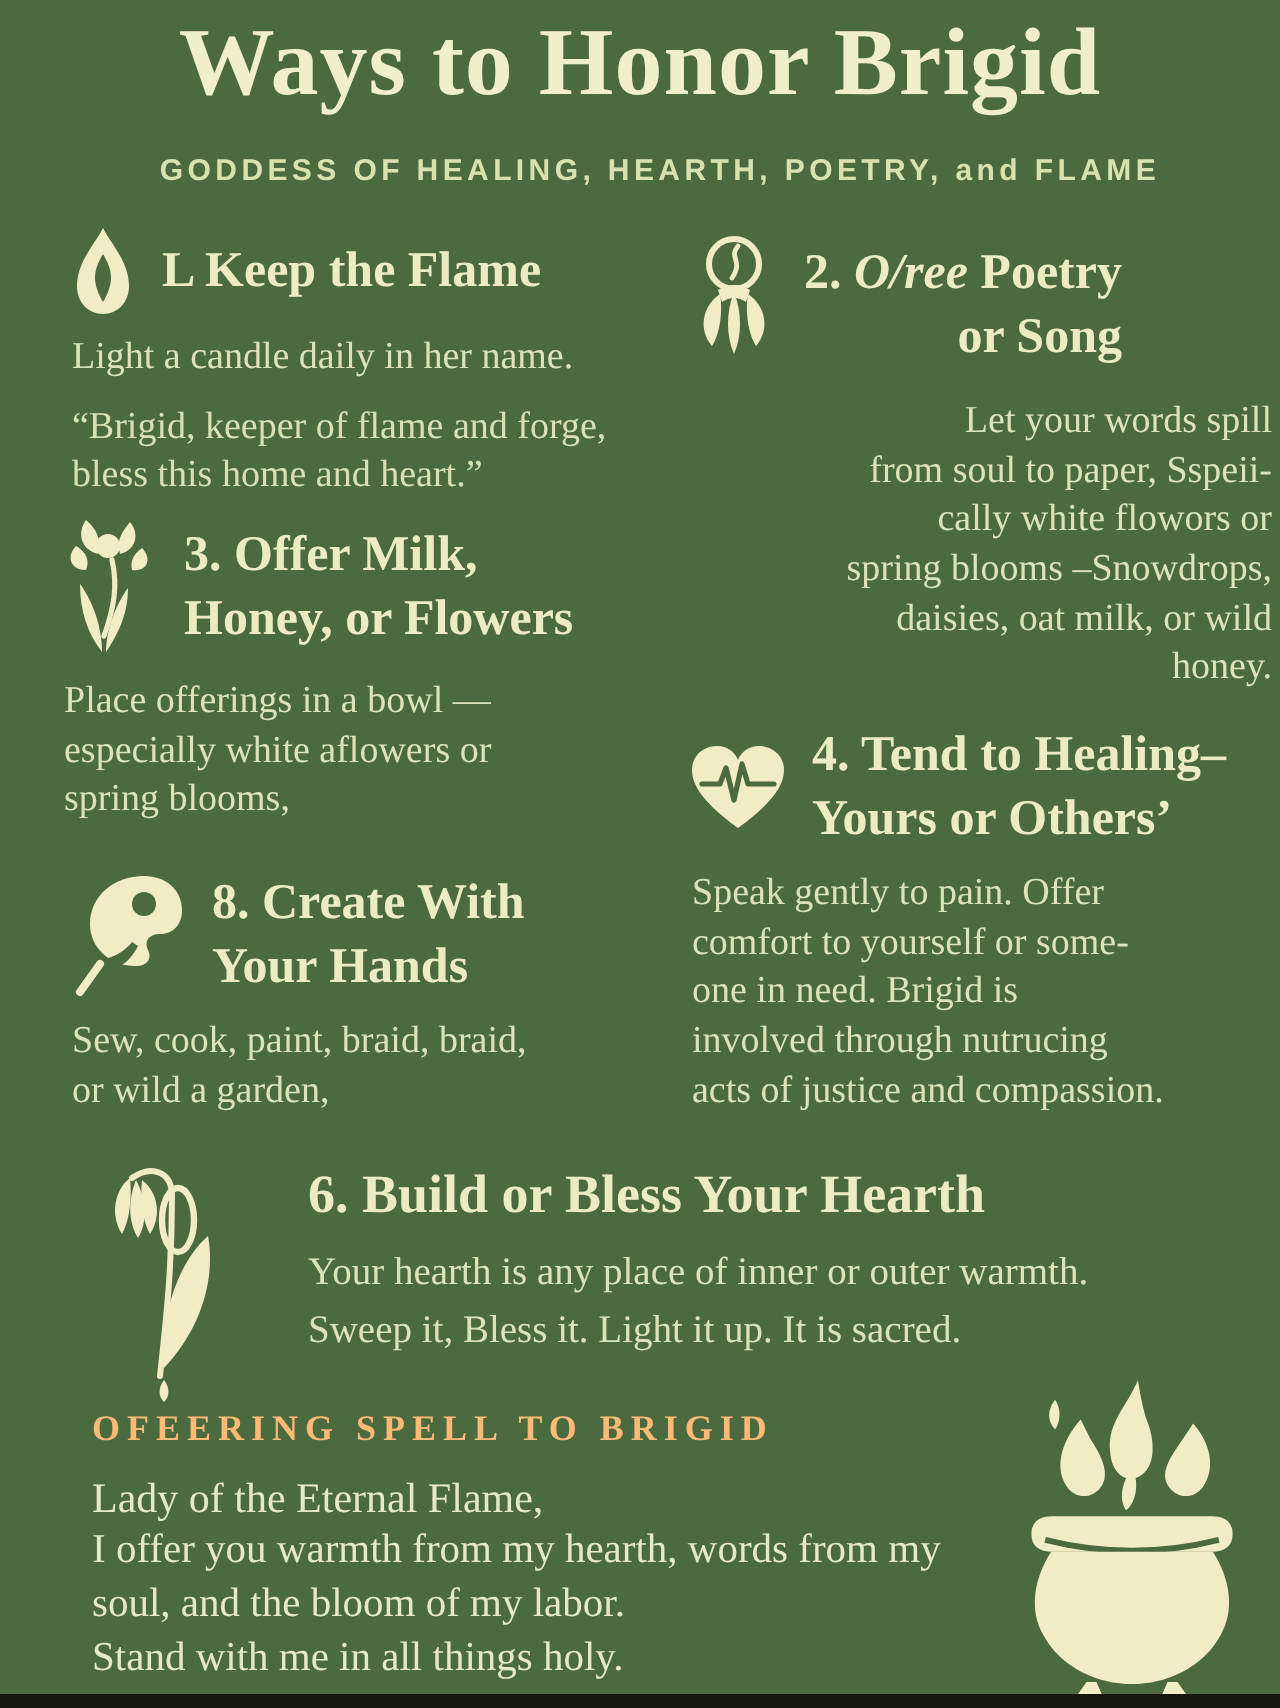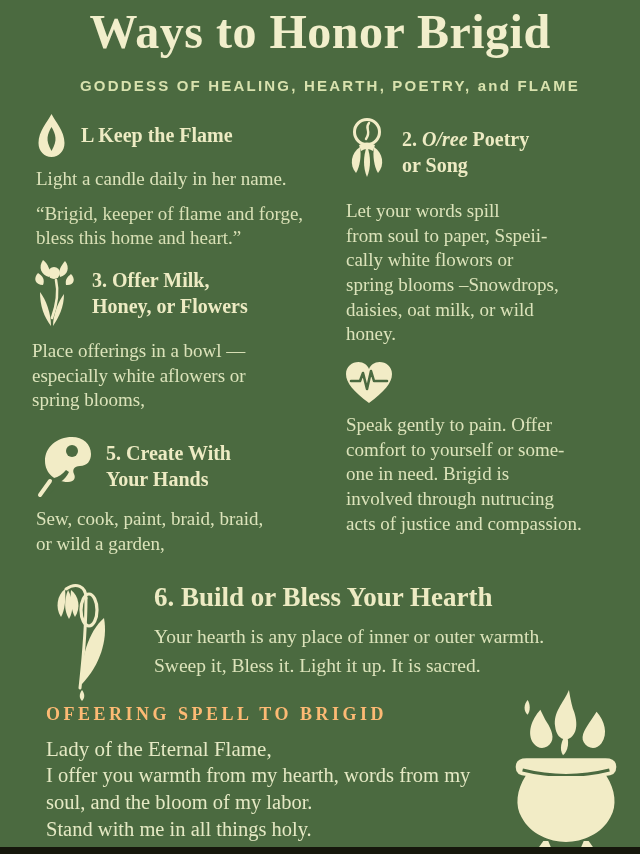--- a/index.html
+++ b/index.html
@@ -23,38 +23,38 @@
     top:77px; left:0; width:640px;
     text-align:center;
     font-family:"Liberation Sans","DejaVu Sans",sans-serif;
     font-weight:700; font-size:15px; letter-spacing:2.2px;
     color:#d9e2ae;
     padding-left:20px;
   }
 
   .item-head { display:flex; align-items:center; gap:14px; }
   .item-head h2 {
-    font-size:20px; font-weight:600; line-height:1.28;
+    font-size:25px; font-weight:600; line-height:1.28;
     color:#edebc3; white-space:pre-line;
   }
   .item-body {
     margin-top:9px;
     font-size:19px; line-height:1.3;
     color:#dce3ba; white-space:pre-line;
   }
   .item-quote {
     margin-top:10px;
     font-size:19px; line-height:1.3;
     color:#d9e0b5; white-space:pre-line;
   }
   .icon-box { flex:0 0 auto; display:flex; align-items:center; justify-content:center; }
   em.garbled { font-style:italic; }
 
   #item1 { left:36px;  top:114px; width:300px; }
-  #item2 { left:346px; top:116px; width:290px; }
+  #item2 { left:346px; top:116px; width:290px;text-align:right; }
   #item3 { left:32px;  top:258px; width:302px; }
   #item4 { left:346px; top:362px; width:292px; }
   #item5 { left:36px;  top:436px; width:302px; }
 
   #item6 { left:52px; top:580px; width:576px; }
   #item6 .item-head { align-items:flex-start; gap:38px; }
   #item6 h2 { font-size:27px; }
   #item6 .item-body { margin-top:7px; font-size:19.5px; line-height:1.52; }
 
   #spell { left:46px; top:704px; width:460px; }
@@ -141,39 +141,41 @@
 </section>
 
 <section class="abs" id="item4">
   <div class="item-head">
     <span class="icon-box">
       <svg width="46" height="42" viewBox="0 0 46 42">
         <path d="M23 41 C8 30 0 21 0 12 C0 4.5 6 0 12.5 0 C17.5 0 21.5 3 23 7 C24.5 3 28.5 0 33.5 0 C40 0 46 4.5 46 12 C46 21 38 30 23 41 Z" fill="#f2ecc6"></path>
         <polyline points="5,19 14,19 17,11 21,27 25,9 28,19 41,19" fill="none" stroke="#4b6a40" stroke-width="2.6" stroke-linejoin="round" stroke-linecap="round"></polyline>
       </svg>
     </span>
+    <h2>4. Tend to Healing–
+Yours or Others’</h2>
   </div>
   <div class="item-body">Speak gently to pain. Offer
 comfort to yourself or some-
 one in need. Brigid is
 involved through nutrucing
 acts of justice and compassion.</div>
 </section>
 
 <section class="abs" id="item5">
   <div class="item-head">
     <span class="icon-box">
       <svg width="56" height="62" viewBox="0 0 56 62">
         <path d="M36 1 C21 1 9 11 9 25 C9 37 19 46 32 46 C38 46 40 42 38 38 C36 34 38 30 44 30 C51 30 55 25 55 18 C55 8 47 1 36 1 Z" fill="#f2ecc6"></path>
         <circle cx="36" cy="15" r="6" fill="#4b6a40"></circle>
         <path d="M30 34 C27 38 22 41 18 42 L10 56 L14 58 L24 46 C28 44 31 40 33 36 Z" fill="#4b6a40"></path>
         <path d="M14 45 L4 59" stroke="#f2ecc6" stroke-width="4" stroke-linecap="round"></path>
       </svg>
     </span>
-    <h2>5. Create With
+    <h2>8. Create With
 Your Hands</h2>
   </div>
   <div class="item-body">Sew, cook, paint, braid, braid,
 or wild a garden,</div>
 </section>
 
 <section class="abs" id="item6">
   <div class="item-head">
     <span class="icon-box">
       <svg width="64" height="122" viewBox="0 0 64 122">

